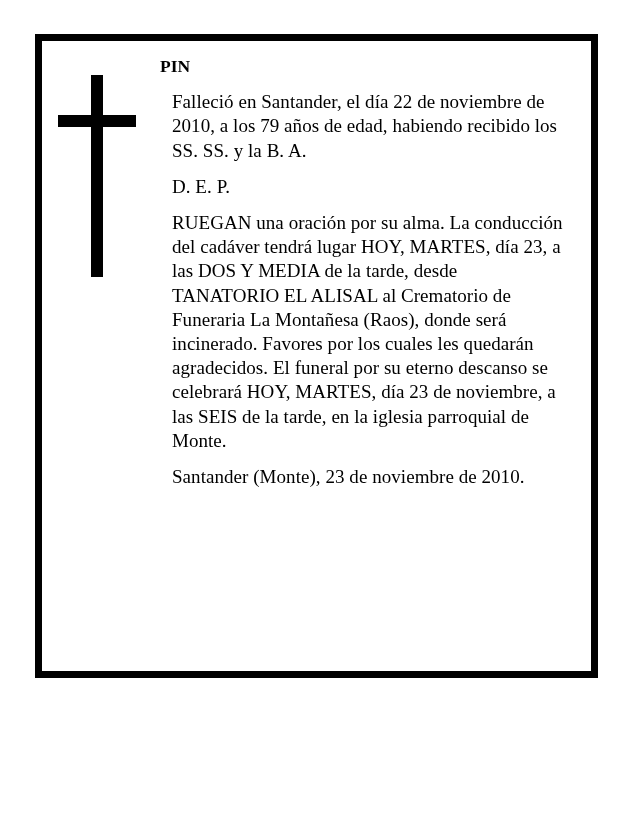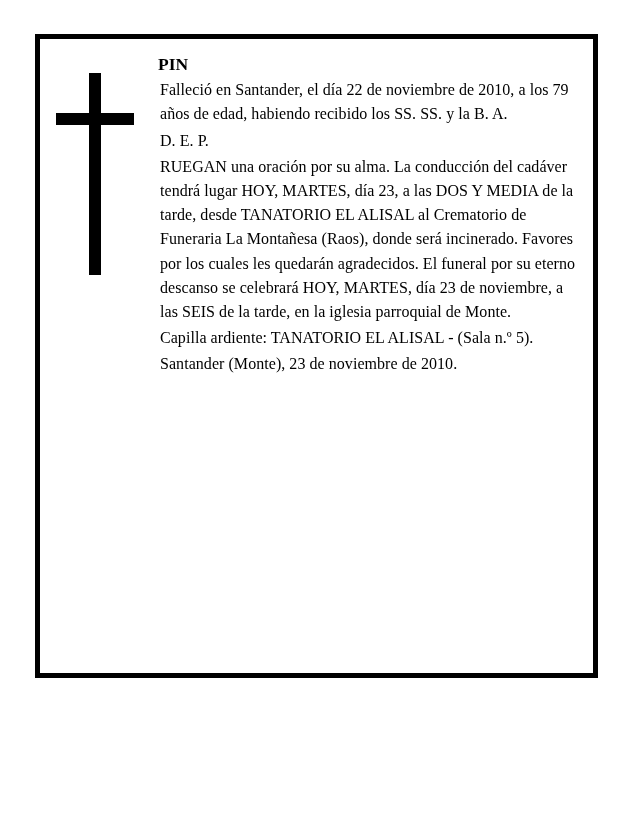--- a/index.html
+++ b/index.html
@@ -14,21 +14,21 @@
     font-family: "Liberation Serif", "DejaVu Serif", serif;
     overflow: hidden;
   }
 
   #notice-frame {
     position: absolute;
     left: 35px;
     top: 34px;
     width: 563px;
     height: 644px;
-    border: 5px solid #000000;
+    border: 7px solid #000000;
     box-sizing: border-box;
     background: #ffffff;
   }
 
   
   #cross-emblem {
     position: absolute;
     left: 16px;   
     top: 34px;    
     width: 78px;  
@@ -63,24 +63,24 @@
   .line {
     font-size: 17.5px;
     line-height: 24.2px;
     letter-spacing: 0.05px;
     white-space: normal;
   }
   .line.bold {
     font-weight: bold;
   }
   .para {
-    font-size: 16px;
+    font-size: 19px;
     line-height: 24.2px;
     letter-spacing: 0.05px;
-    margin: 2px;
+    margin: 12px;
     text-align: left;
   }
 </style>
 </head>
 <body>
 
 <div id="notice-frame">
 
   <div id="cross-emblem">
     <div class="cross-vertical"></div>
@@ -92,19 +92,18 @@
     <div class="line bold">PIN</div>
 
 
     <p class="para">Falleció en Santander, el día 22 de noviembre de 2010, a los 79 años de edad, habiendo recibido los SS. SS. y la B. A.</p>
 
     <p class="para">D. E. P.</p>
 
 
     <p class="para">RUEGAN una oración por su alma. La conducción del cadáver tendrá lugar HOY, MARTES, día 23, a las DOS Y MEDIA de la tarde, desde TANATORIO EL ALISAL al Crematorio de Funeraria La Montañesa (Raos), donde será incinerado. Favores por los cuales les quedarán agradecidos. El funeral por su eterno descanso se celebrará HOY, MARTES, día 23 de noviembre, a las SEIS de la tarde, en la iglesia parroquial de Monte.</p>
 
-    <p class="para">Capilla ardiente: TANATORIO EL ALISAL - (Sala n.º 5).</p>
 
     <p class="para">Santander (Monte), 23 de noviembre de 2010.</p>
 
 
   </div>
 </div>
 
 </body></html>

